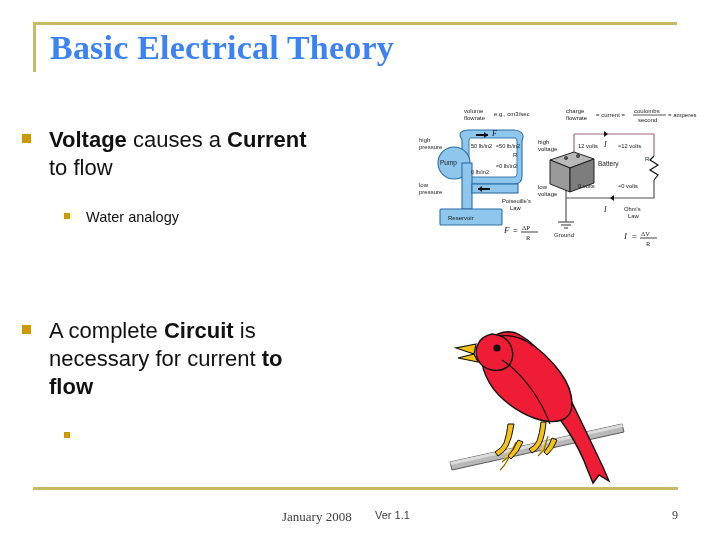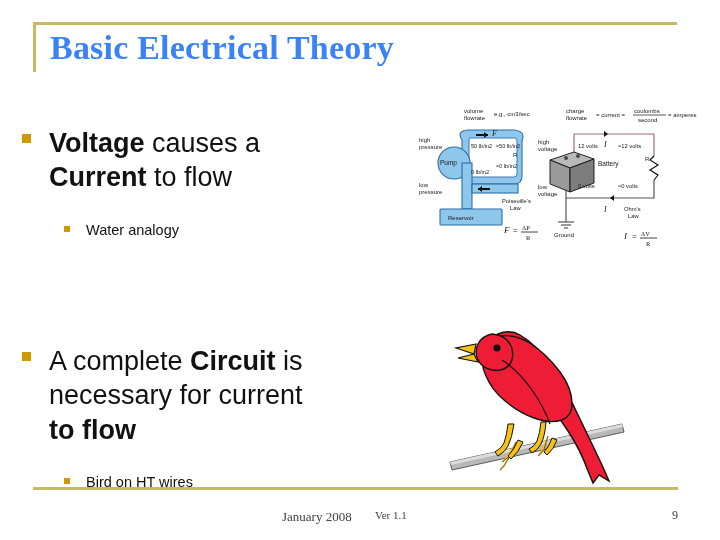--- a/index.html
+++ b/index.html
@@ -27,44 +27,44 @@
   }
   .footer-rule{
     position:absolute;left:33px;top:487px;width:645px;height:3px;
     background:#c8b964;
   }
 
   
   .body-col{position:absolute;left:16px;top:126px;width:300px;}
   .bullet-l1{
     position:relative;padding-left:33px;margin-bottom:4px;
-    font-size:27px;color:#111;line-height:1.27;
+    font-size:22px;color:#111;line-height:1.27;
   }
   .bullet-l1 .sq{
     position:absolute;left:6px;top:8px;width:9px;height:9px;background:#cc9900;
   }
   .bullet-l2{
     position:relative;padding-left:70px;margin-top:26px;
     font-size:14.5px;color:#111;line-height:1.3;
   }
   .bullet-l2 .sq{
     position:absolute;left:48px;top:5px;width:6px;height:6px;background:#cc9900;
   }
   .b{font-weight:bold;}
 
-  .group-2{position:absolute;left:16px;top:344px;width:310px;}
+  .group-2{position:absolute;left:16px;top:317px;width:310px;}
 
   
   .footer-date{
     position:absolute;left:282px;top:509px;
     font-family:"Liberation Serif", serif;font-size:13px;color:#404040;
   }
   .footer-ver{
     position:absolute;left:375px;top:509px;
-    font-family:Liberation Serif, serif;font-size:11px;color:#404040;
+    font-family:Liberation Sans, sans-serif;font-size:11px;color:#404040;
   }
   .footer-page{
     position:absolute;left:672px;top:508px;
     font-family:"Liberation Serif", serif;font-size:12px;color:#404040;
   }
 
   
   .fig-analogy{position:absolute;left:418px;top:104px;width:288px;height:152px;}
   .fig-bird{position:absolute;left:440px;top:320px;width:266px;height:175px;}
   svg{display:block;}
@@ -90,21 +90,20 @@
     </div>
   </div>
 
   <div class="group-2">
     <div class="bullet-l1">
       <span class="sq"></span>
       <span>A complete </span><span class="b">Circuit</span><span> is necessary for current </span><span class="b">to flow</span>
     </div>
     <div class="bullet-l2">
       <span class="sq"></span>
-      <span>Bird on HT wires</span>
     </div>
   </div>
 
   <div class="fig-analogy">
     <svg width="288" height="152" viewBox="0 0 288 152" xmlns="http://www.w3.org/2000/svg">
       <g font-family="Liberation Sans, sans-serif" fill="#1a1a1a">
 
         <path d="M44 36 Q38 27 50 26 L96 26 Q108 27 104 37 L104 72 Q104 80 96 80
                  L52 80 Q44 80 44 72 Z" fill="#8ec6ec" stroke="#2b6ea8" stroke-width="1.1"></path>
 

